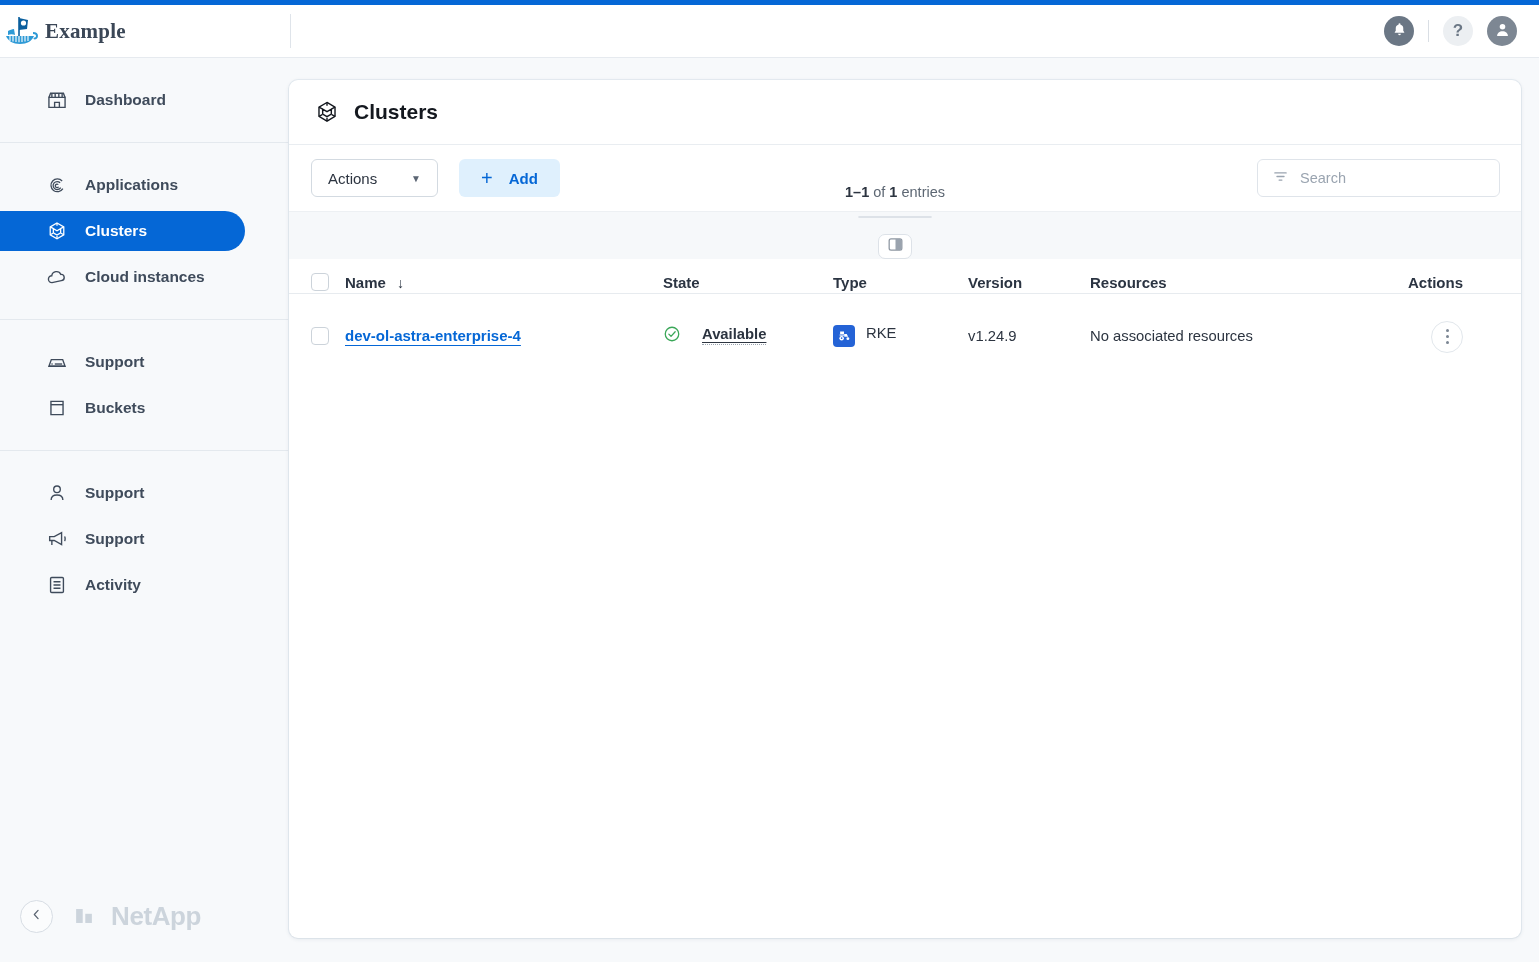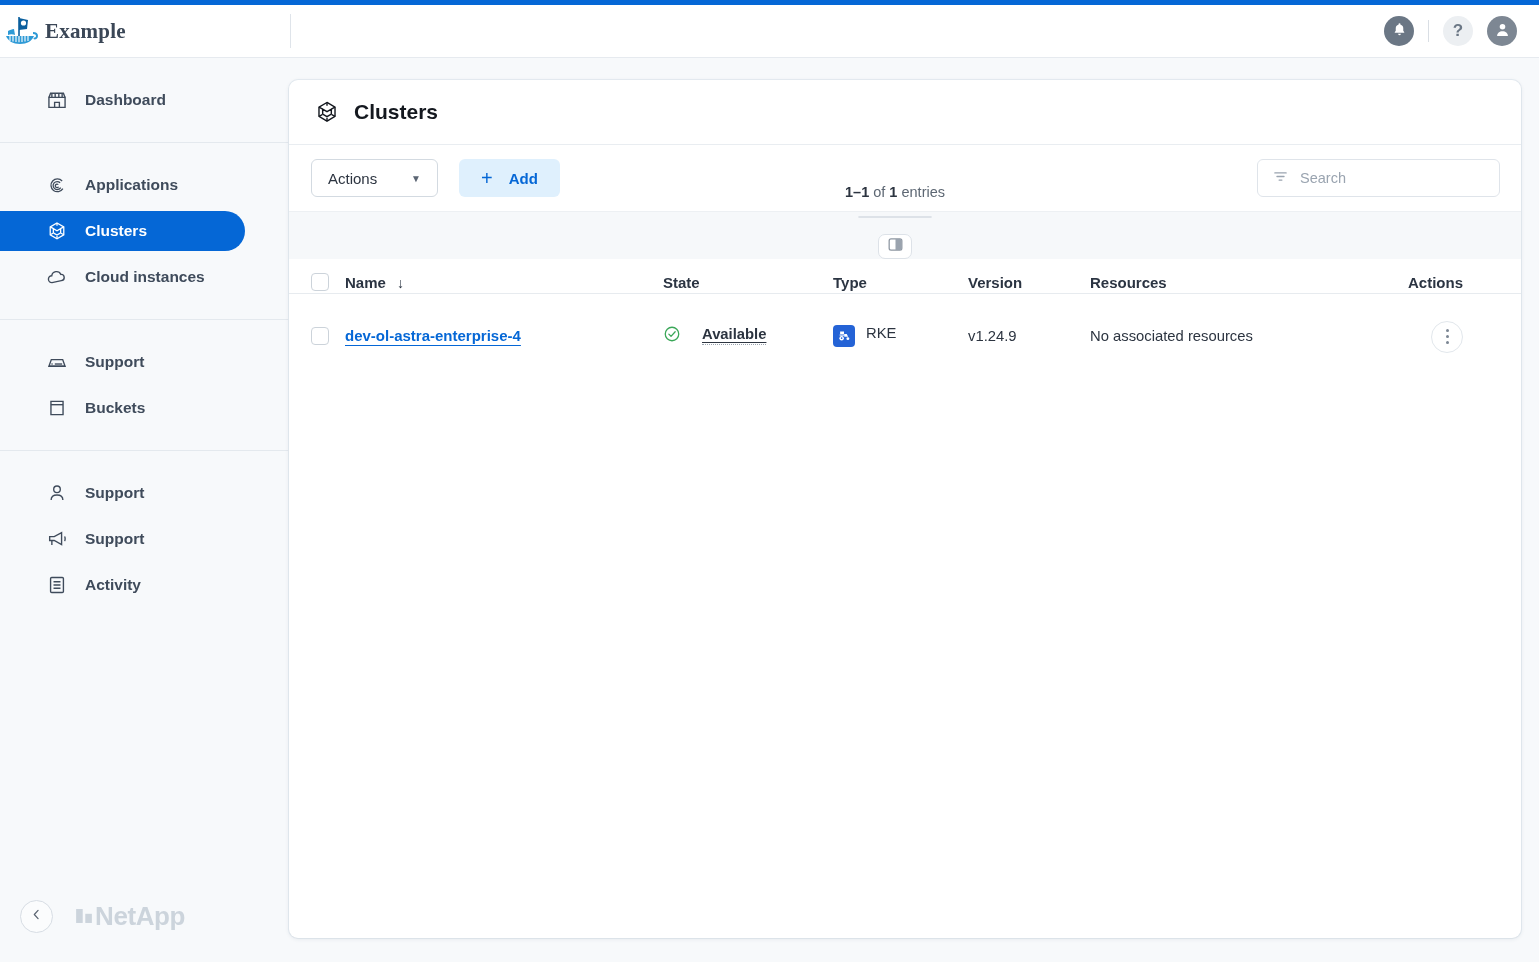--- a/index.html
+++ b/index.html
@@ -67,21 +67,21 @@
   .sidebar-footer {
     margin-top: auto; height: 92px;
     display: flex; align-items: center; gap: 20px; padding-left: 20px;
   }
   .collapse-btn {
     width: 33px; height: 33px; border-radius: 50%;
     border: 1px solid #d7dde4; background: #fbfcfd;
     display: flex; align-items: center; justify-content: center;
     cursor: pointer;
   }
-  .netapp-logo { display: flex; align-items: center; gap: 0; }
+  .netapp-logo { display: flex; align-items: center; gap: 16px; }
   .netapp-mark { width: 22px; height: 22px; display: block; }
   .netapp-word {
     font-size: 26px; font-weight: bold; color: #ccd4dc; letter-spacing: -0.4px;
   }
 
   
   .panel {
     position: absolute; top: 80px; left: 289px;
     width: 1232px; height: 858px;
     background: #ffffff;

